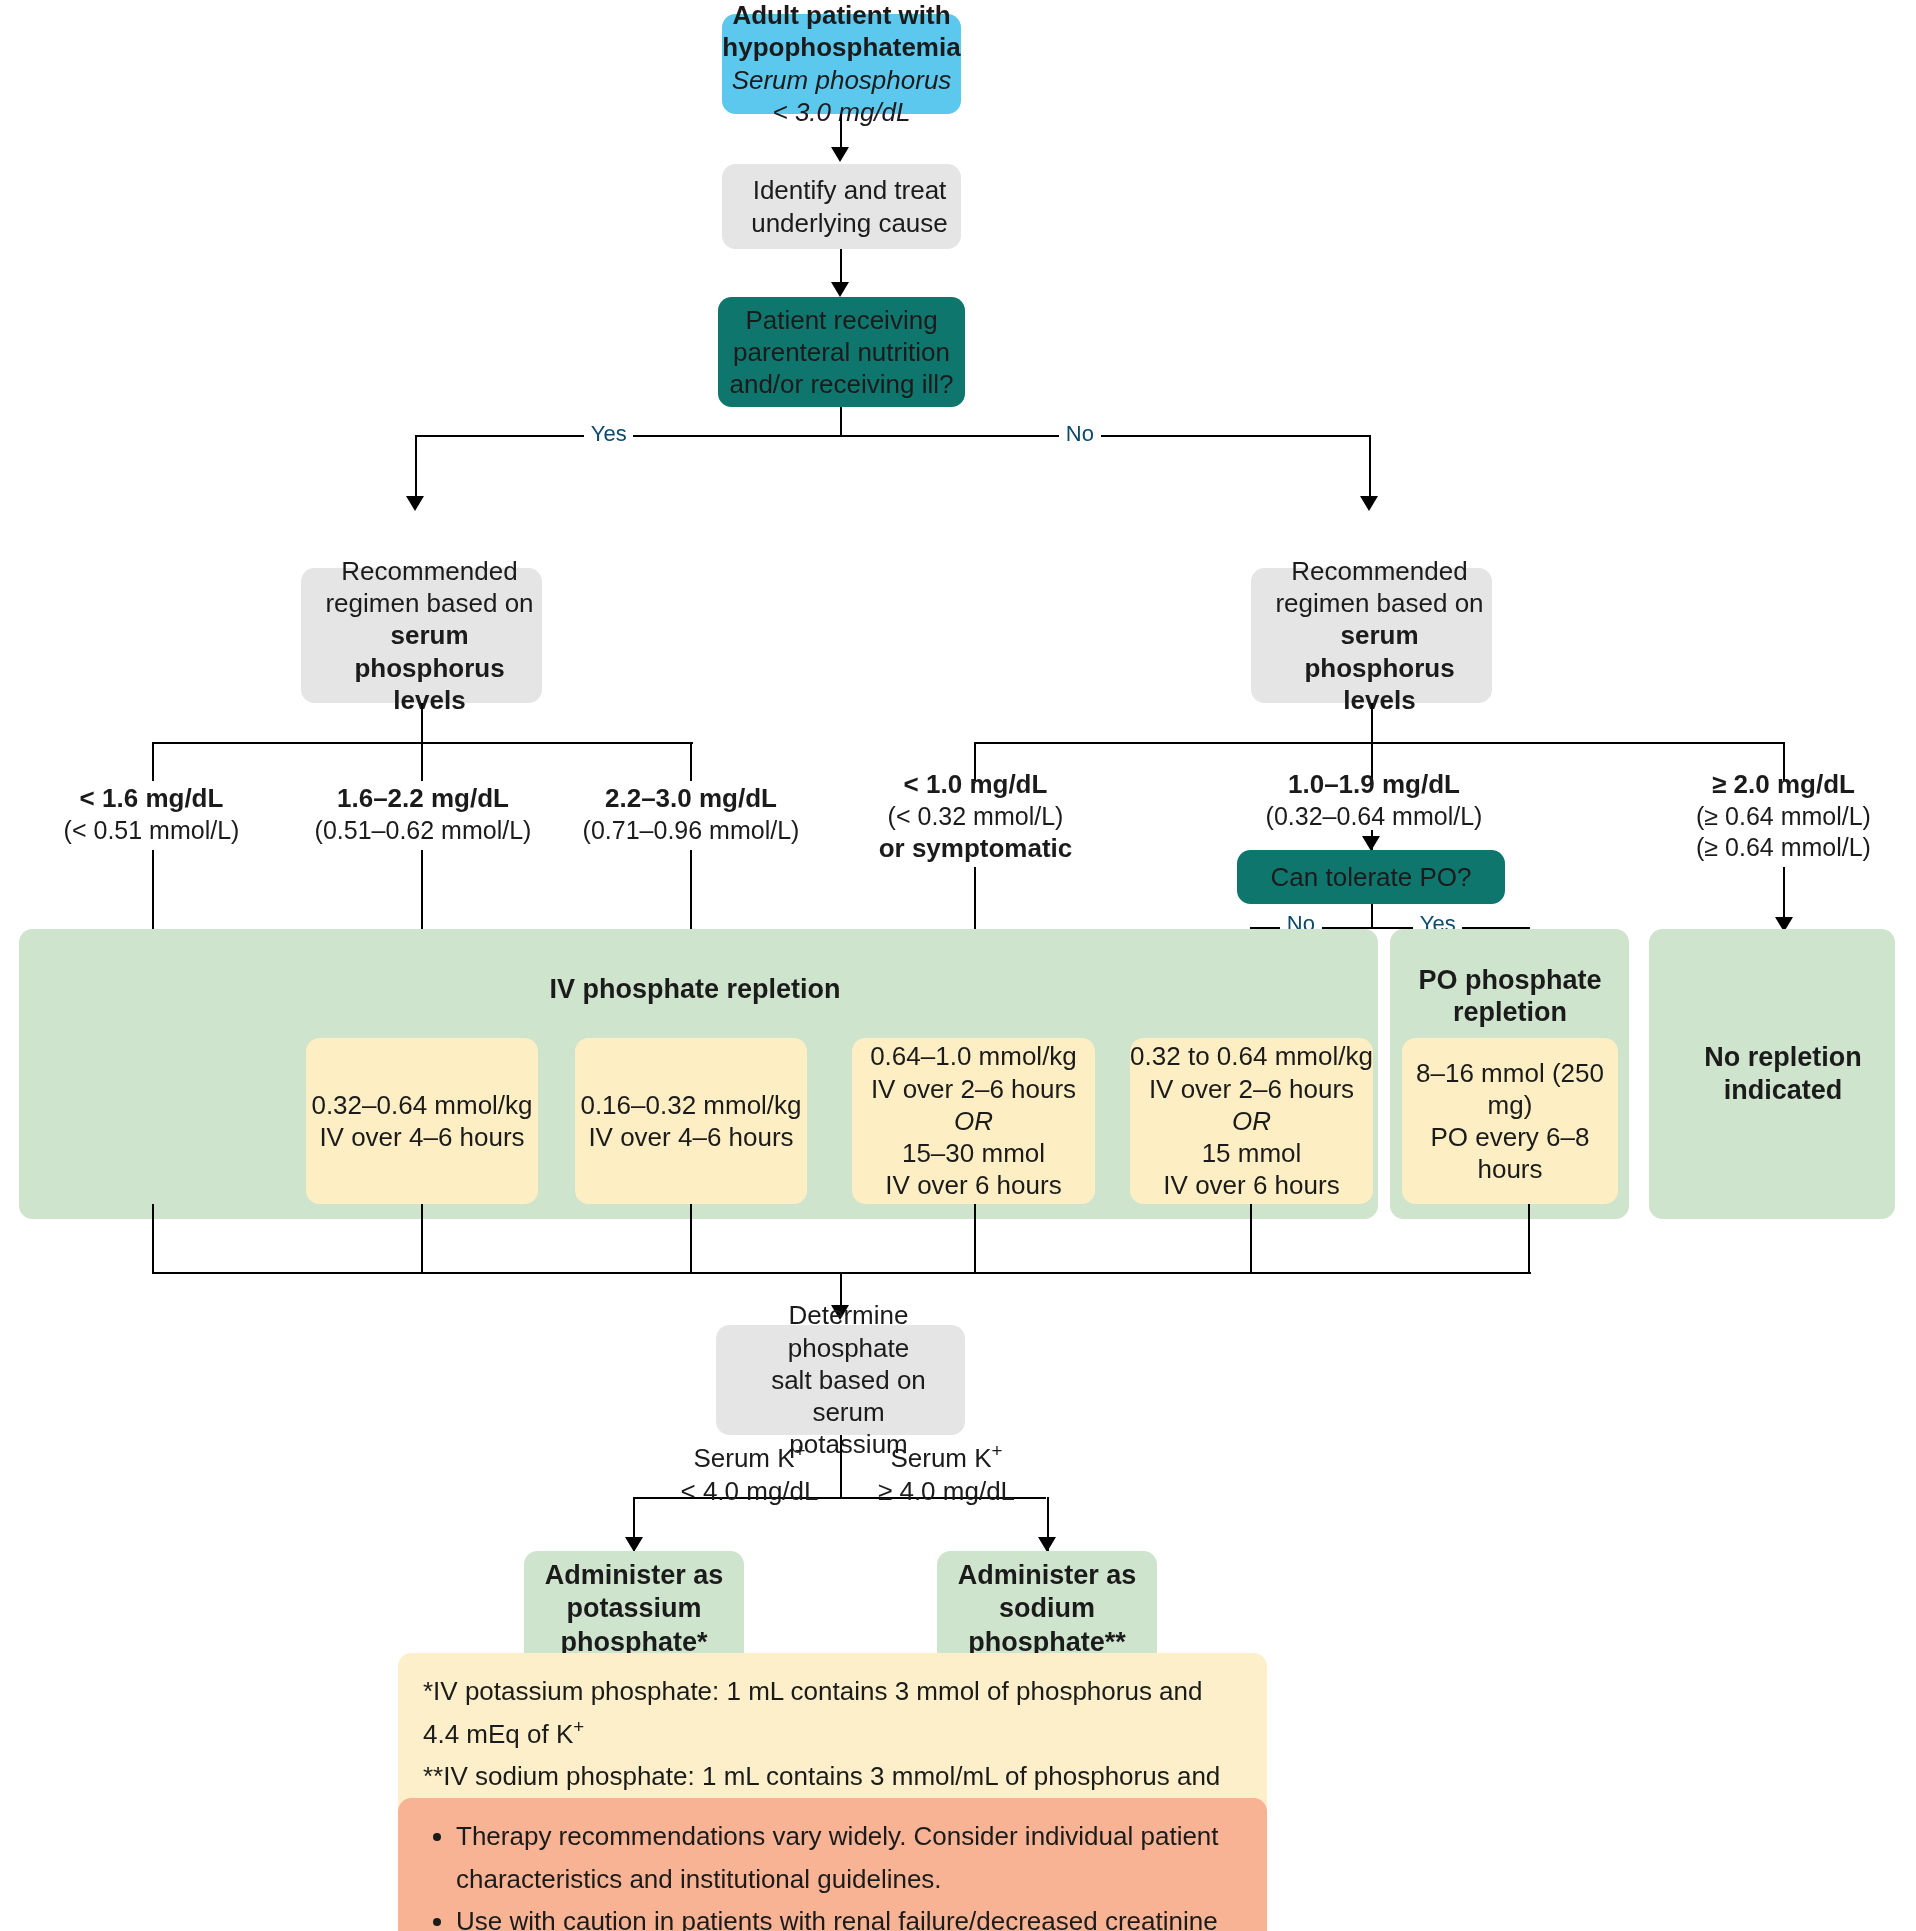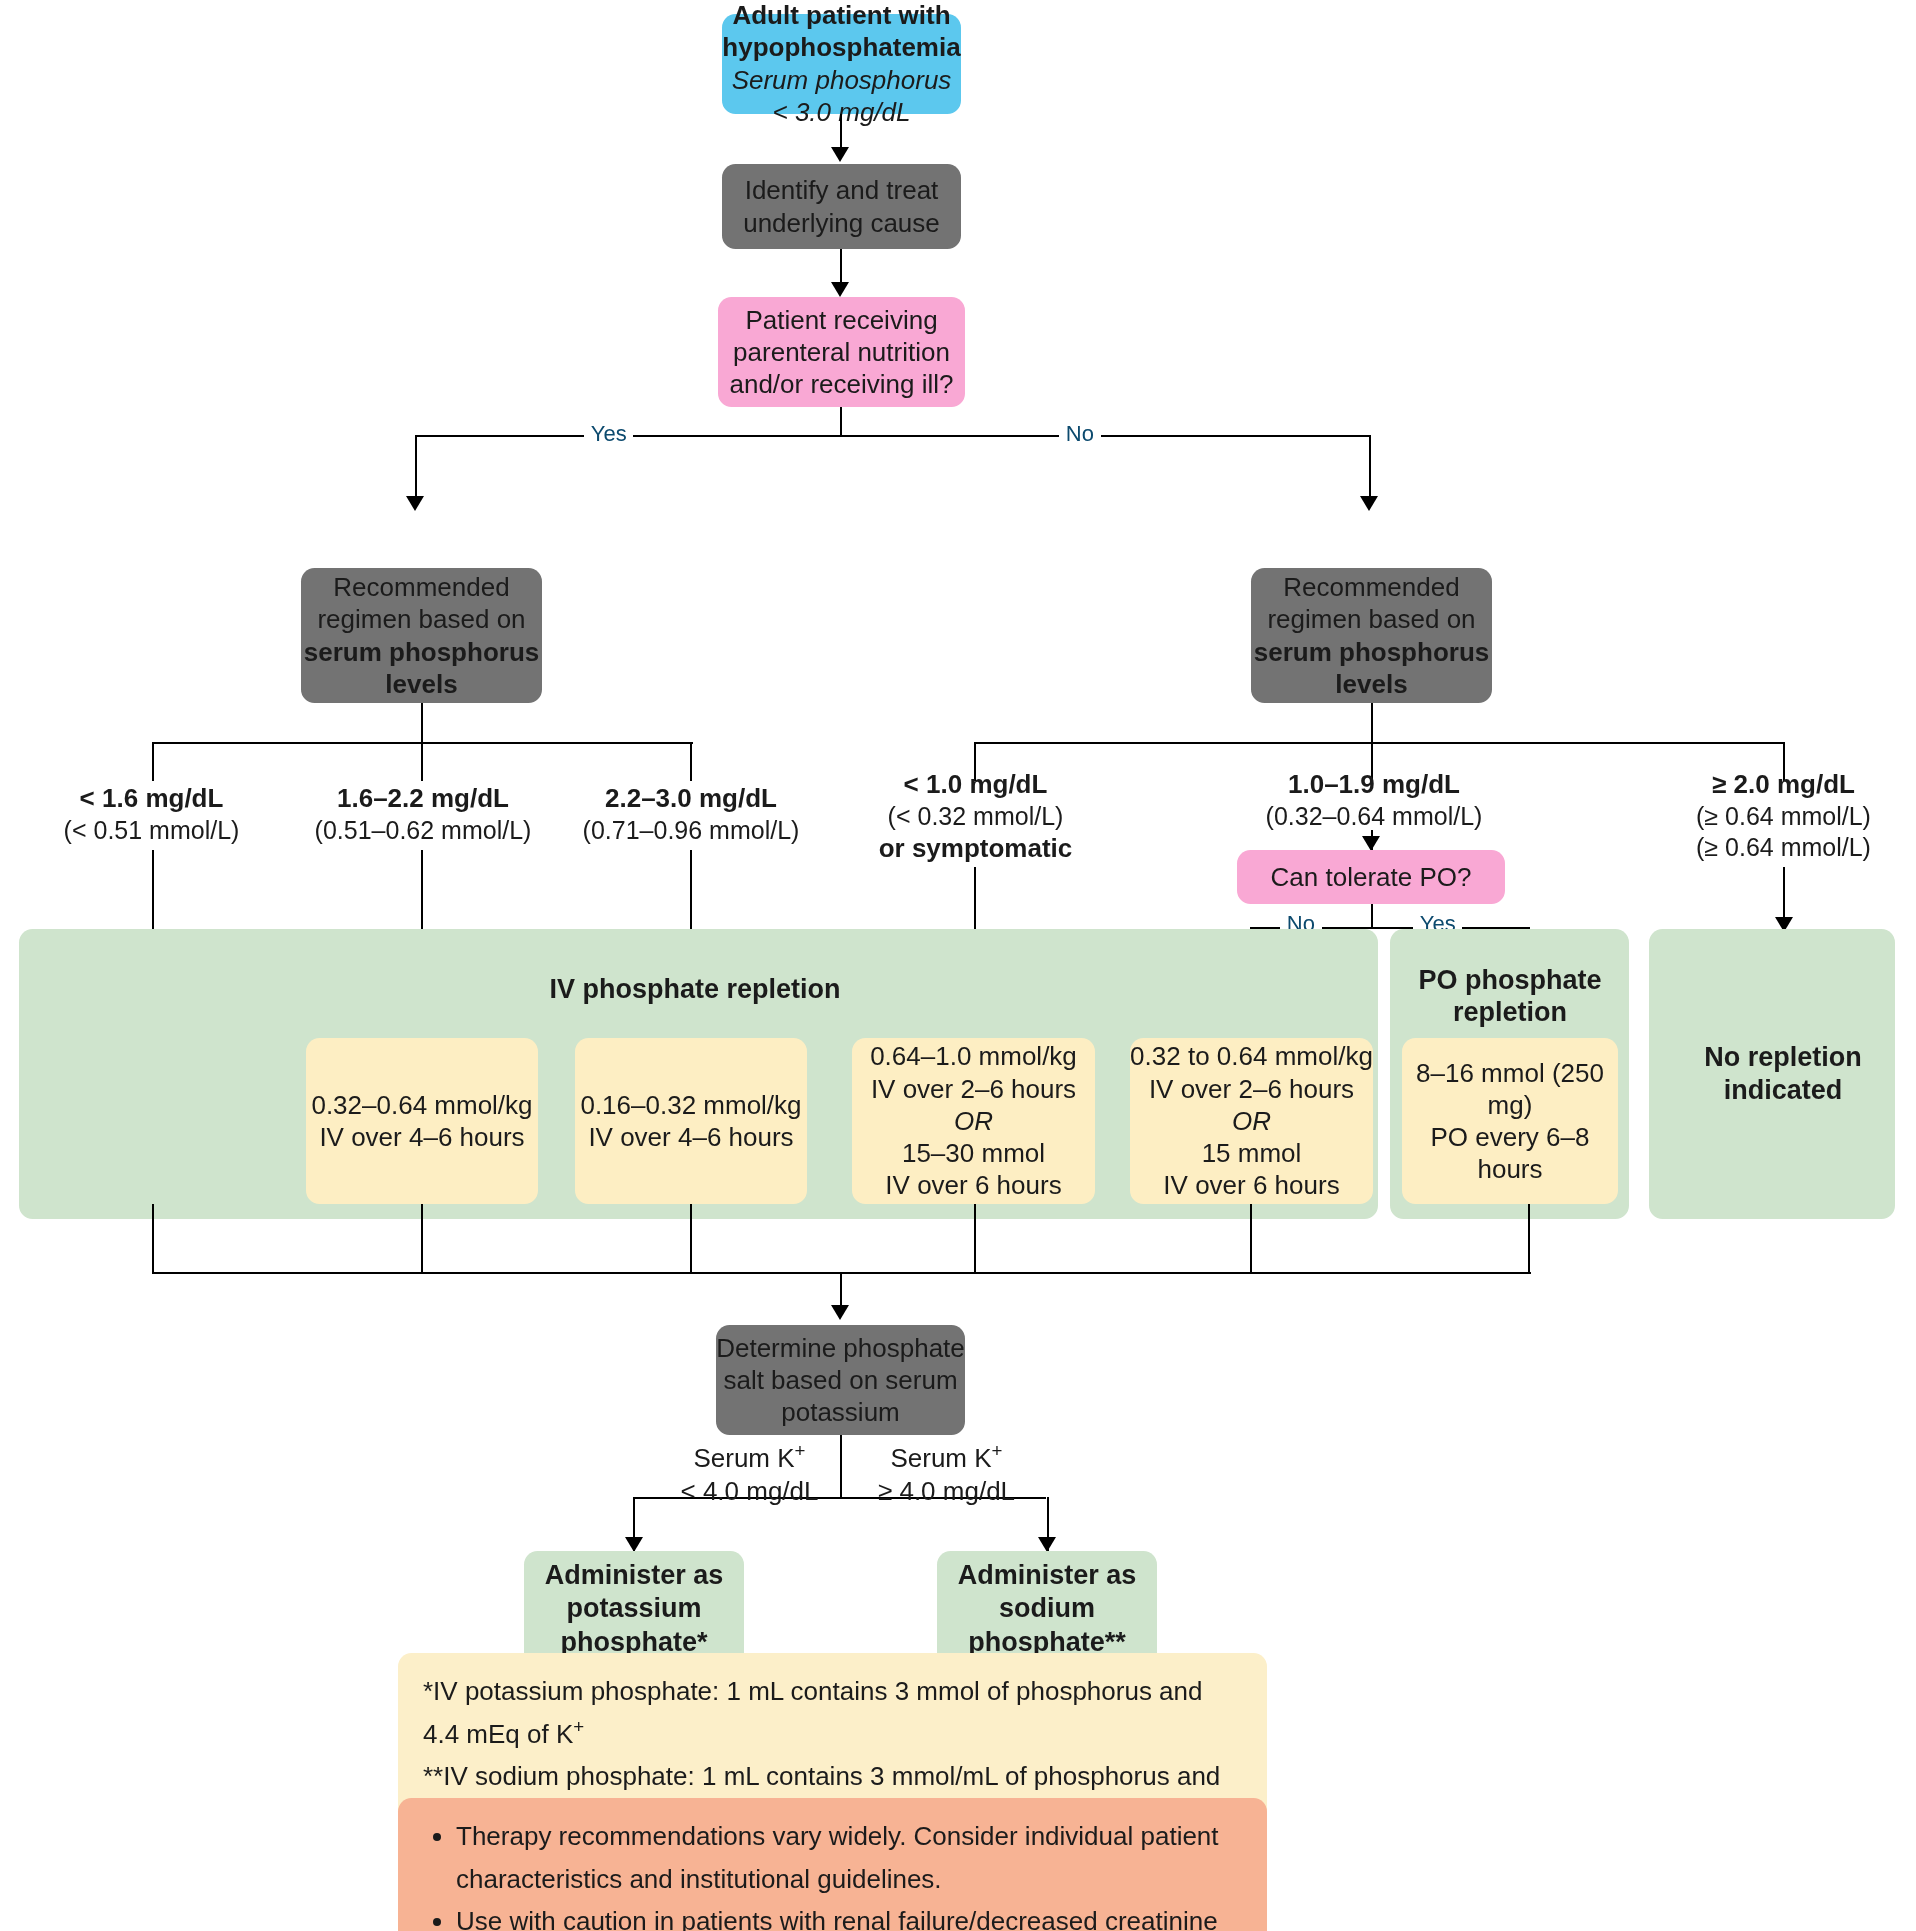--- a/index.html
+++ b/index.html
@@ -20,22 +20,22 @@
     display: flex;
     flex-direction: column;
     align-items: center;
     justify-content: center;
     text-align: center;
     color: #1b1b1b;
     line-height: 1.24;
   }
   .rounded { border-radius: 13.5px; }
   .blue-dark  { background: #5cc8ee; }
-  .blue-light { background: #737373; }
-  .grey       { background: #f9a8d4; }
+  .blue-light { background: #e5e5e5; padding-left: 16px; }
+  .grey       { background: #0f766e; }
   .green      { background: #cfe4cd; }
   .yellow     { background: #fdeec3; }
   .peach      { background: #f7b394; }
   .cream      { background: #fcefc9; }
 
   .ln { position: absolute; background: #000; }
   .hline { height: 2.4px; }
   .vline { width: 2.4px; }
 
   .arrowhead {

